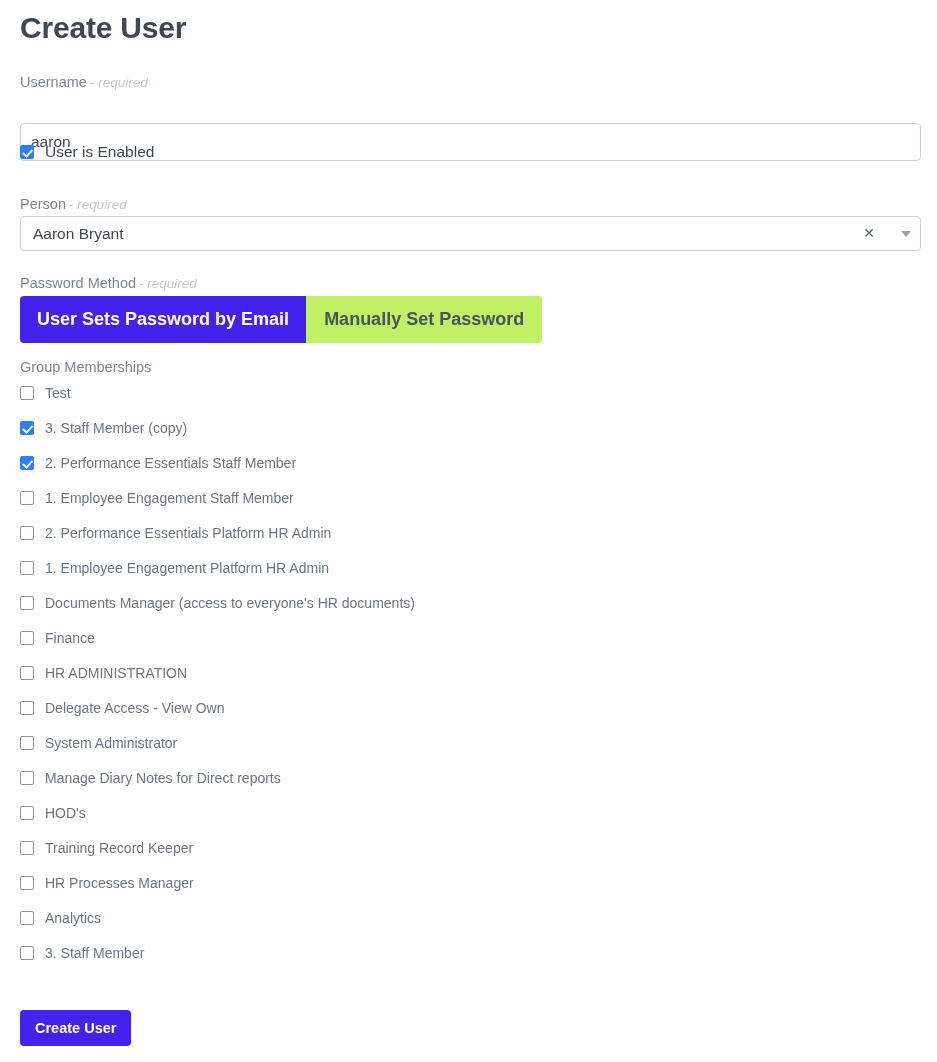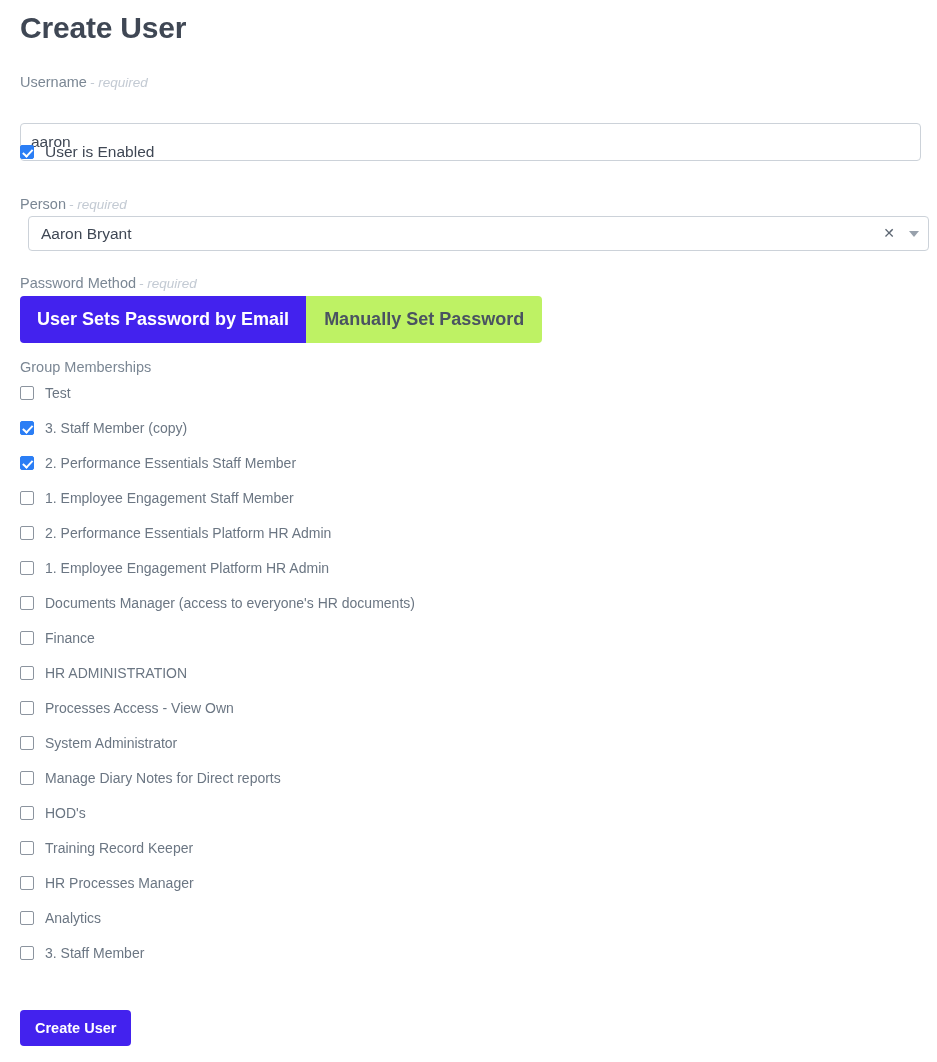--- a/index.html
+++ b/index.html
@@ -109,30 +109,31 @@
     height: 7.5px;
     border: solid #ffffff;
     border-width: 0 2px 2px 0;
     transform: rotate(43deg);
   }
 
   
   .person-label { position: absolute; left: 20px; top: 193px; }
   .person-select {
     position: absolute;
-    left: 28px;
+    left: 20px;
     top: 216px;
     box-sizing: border-box;
     width: 901px;
     height: 35px;
     border: 1px solid #ccd2d9;
     border-radius: 4px;
     background: #ffffff;
     display: flex;
     align-items: center;
+    gap: 12px;
   }
   .person-select .value {
     flex: 1 1 auto;
     padding-left: 12px;
     font-size: 15.5px;
     color: #3f4754;
     line-height: 33px;
   }
   .person-select .clear-x {
     width: 22px;
@@ -301,21 +302,21 @@
       <div class="group-row">
         <span class="cb"></span>
         <span class="g-label">Finance</span>
       </div>
       <div class="group-row">
         <span class="cb"></span>
         <span class="g-label">HR ADMINISTRATION</span>
       </div>
       <div class="group-row">
         <span class="cb"></span>
-        <span class="g-label">Processes Access - View Own</span>
+        <span class="g-label">Delegate Access - View Own</span>
       </div>
       <div class="group-row">
         <span class="cb"></span>
         <span class="g-label">System Administrator</span>
       </div>
       <div class="group-row">
         <span class="cb"></span>
         <span class="g-label">Manage Diary Notes for Direct reports</span>
       </div>
       <div class="group-row">

